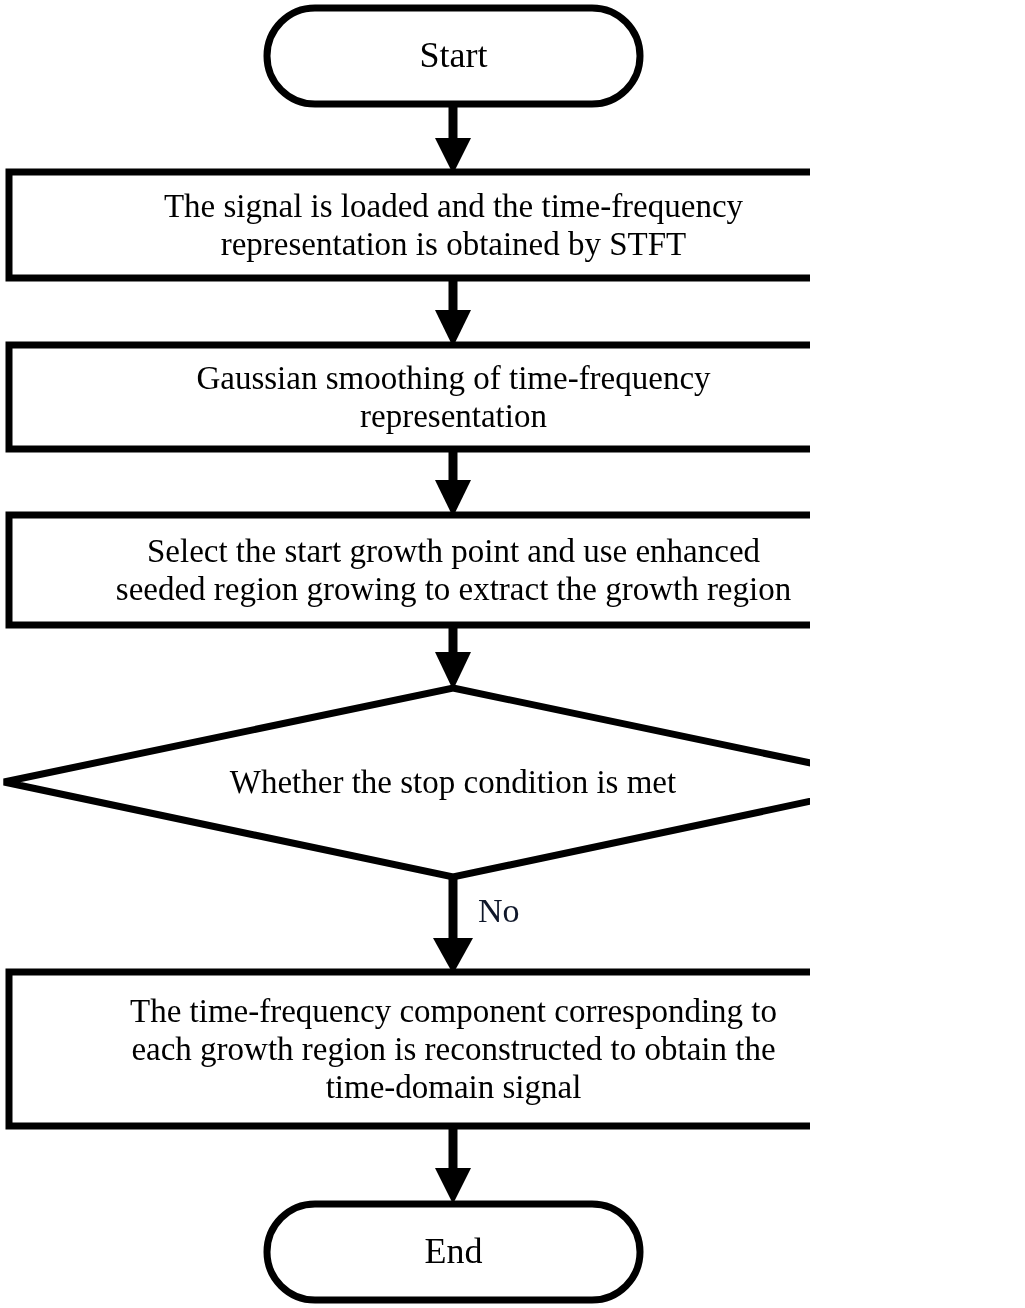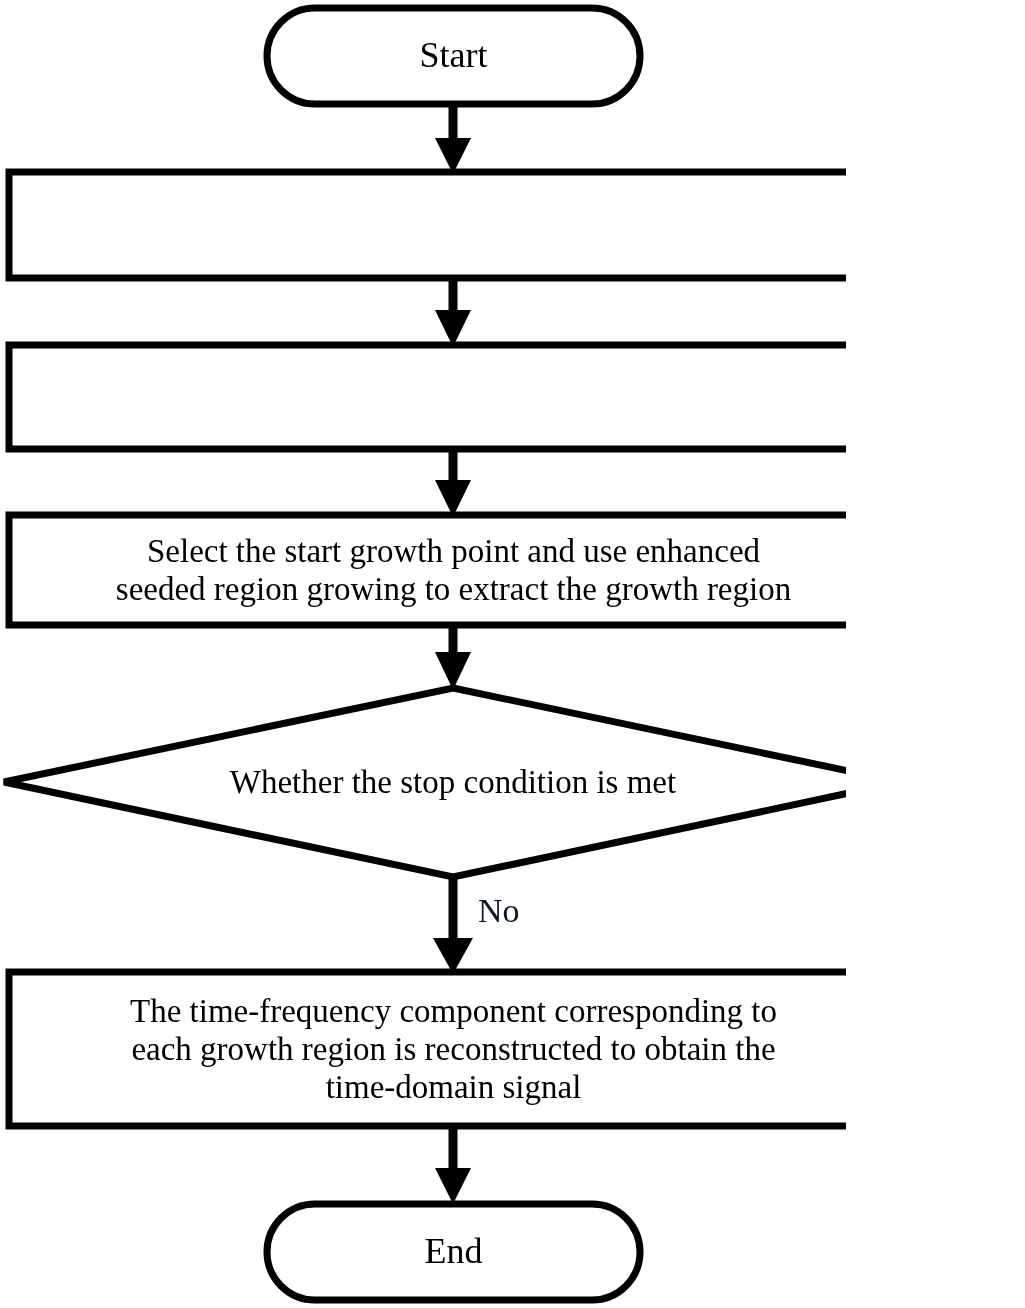--- a/index.html
+++ b/index.html
@@ -11,21 +11,20 @@
   body {
     font-family: "Liberation Serif", "DejaVu Serif", serif;
     color: #000000;
   }
   #canvas {
     position: relative;
     width: 810px;
     height: 1308px;
     background: #ffffff;
     overflow: hidden;
-    padding-left: 36px;
   }
   #flow-svg {
     position: absolute;
     left: 0;
     top: 0;
     width: 1025px;
     height: 1308px;
   }
   .node-label {
     position: absolute;
@@ -97,21 +96,25 @@
 
     <line x1="453" y1="877" x2="453" y2="940" stroke="#000000" stroke-width="9"></line>
     <polygon points="433,938 473,938 453,974" fill="#000000"></polygon>
 
     <line x1="453" y1="1126" x2="453" y2="1170" stroke="#000000" stroke-width="9"></line>
     <polygon points="435,1168 471,1168 453,1204" fill="#000000"></polygon>
   </svg>
 
   <div class="node-label terminator-label" style="left:267px; top:8px; width:373px; height:96px;">Start</div>
 
+  <div class="node-label process-label" style="left:19px; top:172px; width:869px; height:106px;">The signal is loaded and the time-frequency
+representation is obtained by STFT</div>
 
+  <div class="node-label process-label" style="left:19px; top:345px; width:869px; height:104px;">Gaussian smoothing of time-frequency
+representation</div>
 
   <div class="node-label process-label" style="left:14px; top:515px; width:879px; height:110px;text-align:center;">Select the start growth point and use enhanced
 seeded region growing to extract the growth region</div>
 
   <div class="node-label process-label" style="left:19px; top:972px; width:869px; height:154px;">The time-frequency component corresponding to
 each growth region is reconstructed to obtain the
 time-domain signal</div>
 
   <div class="node-label decision-label" style="left:153px; top:752px; width:600px; height:60px;">Whether the stop condition is met</div>
 

